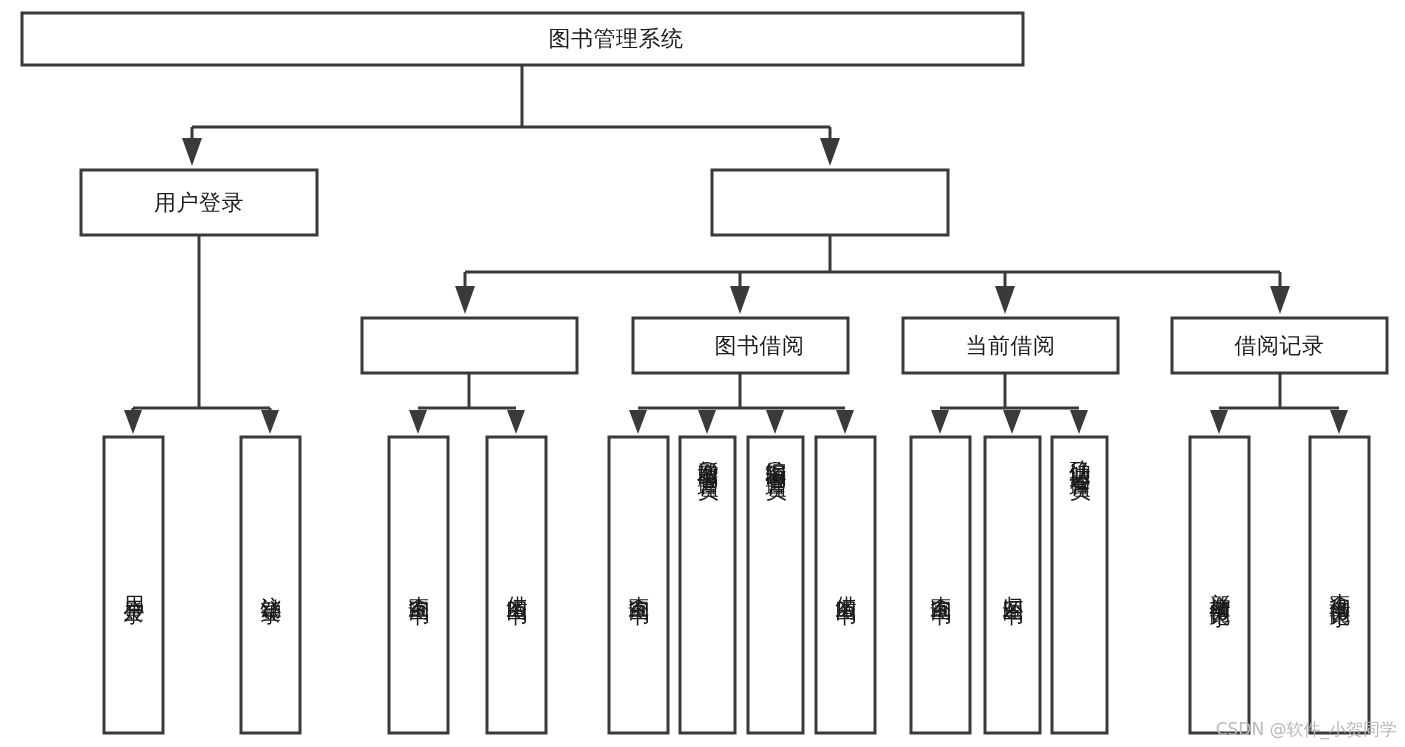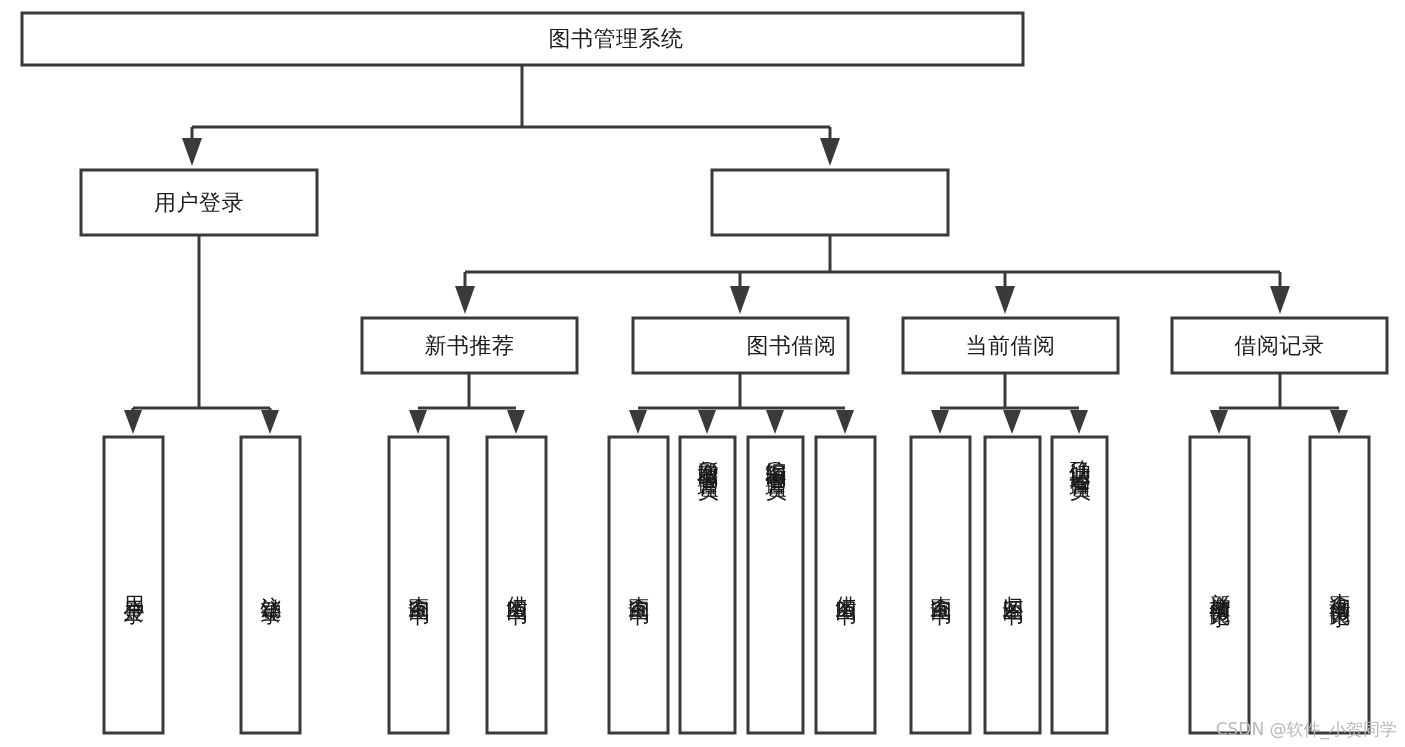--- a/index.html
+++ b/index.html
@@ -174,22 +174,21 @@
     <rect class="node-box" x="985" y="437" width="55" height="296"></rect>
     <rect class="node-box" x="1052" y="437" width="55" height="296"></rect>
     <rect class="node-box" x="1190" y="437" width="59" height="296"></rect>
     <rect class="node-box" x="1310" y="437" width="59" height="296"></rect>
   </svg>
 
   <div class="label-h" style="left:22px; top:13px; width:1188px; height:52px;">图书管理系统</div>
 
   <div class="label-h" style="left:81px; top:170px; width:236px; height:65px;">用户登录</div>
 
-  <div class="label-h" style="left:362px; top:318px; width:215px; height:55px;">新书推荐</div>
-  <div class="label-h" style="left:633px; top:318px; width:253px; height:55px;padding-left:32px;">图书借阅</div>
+  <div class="label-h" style="left:633px; top:318px; width:253px; height:55px;">图书借阅</div>
   <div class="label-h" style="left:1172px; top:318px; width:215px; height:55px;">借阅记录</div>
   <div class="label-h" style="left:903px; top:318px; width:215px; height:55px;">当前借阅</div>
 
   <div class="label-v" style="left:104px; top:437px; width:59px; height:296px;">用户登录</div>
   <div class="label-v" style="left:241px; top:437px; width:59px; height:296px;">注销登录</div>
   <div class="label-v" style="left:389px; top:437px; width:59px; height:296px;">查询图书</div>
   <div class="label-v" style="left:487px; top:437px; width:59px; height:296px;">借阅图书</div>
   <div class="label-v" style="left:609px; top:437px; width:59px; height:296px;">查询图书</div>
   <div class="label-v top-aligned" style="left:680px; top:437px; width:55px; height:296px;">新增图书（管理员）</div>
   <div class="label-v top-aligned" style="left:748px; top:437px; width:55px; height:296px;">编辑图书（管理员）</div>

